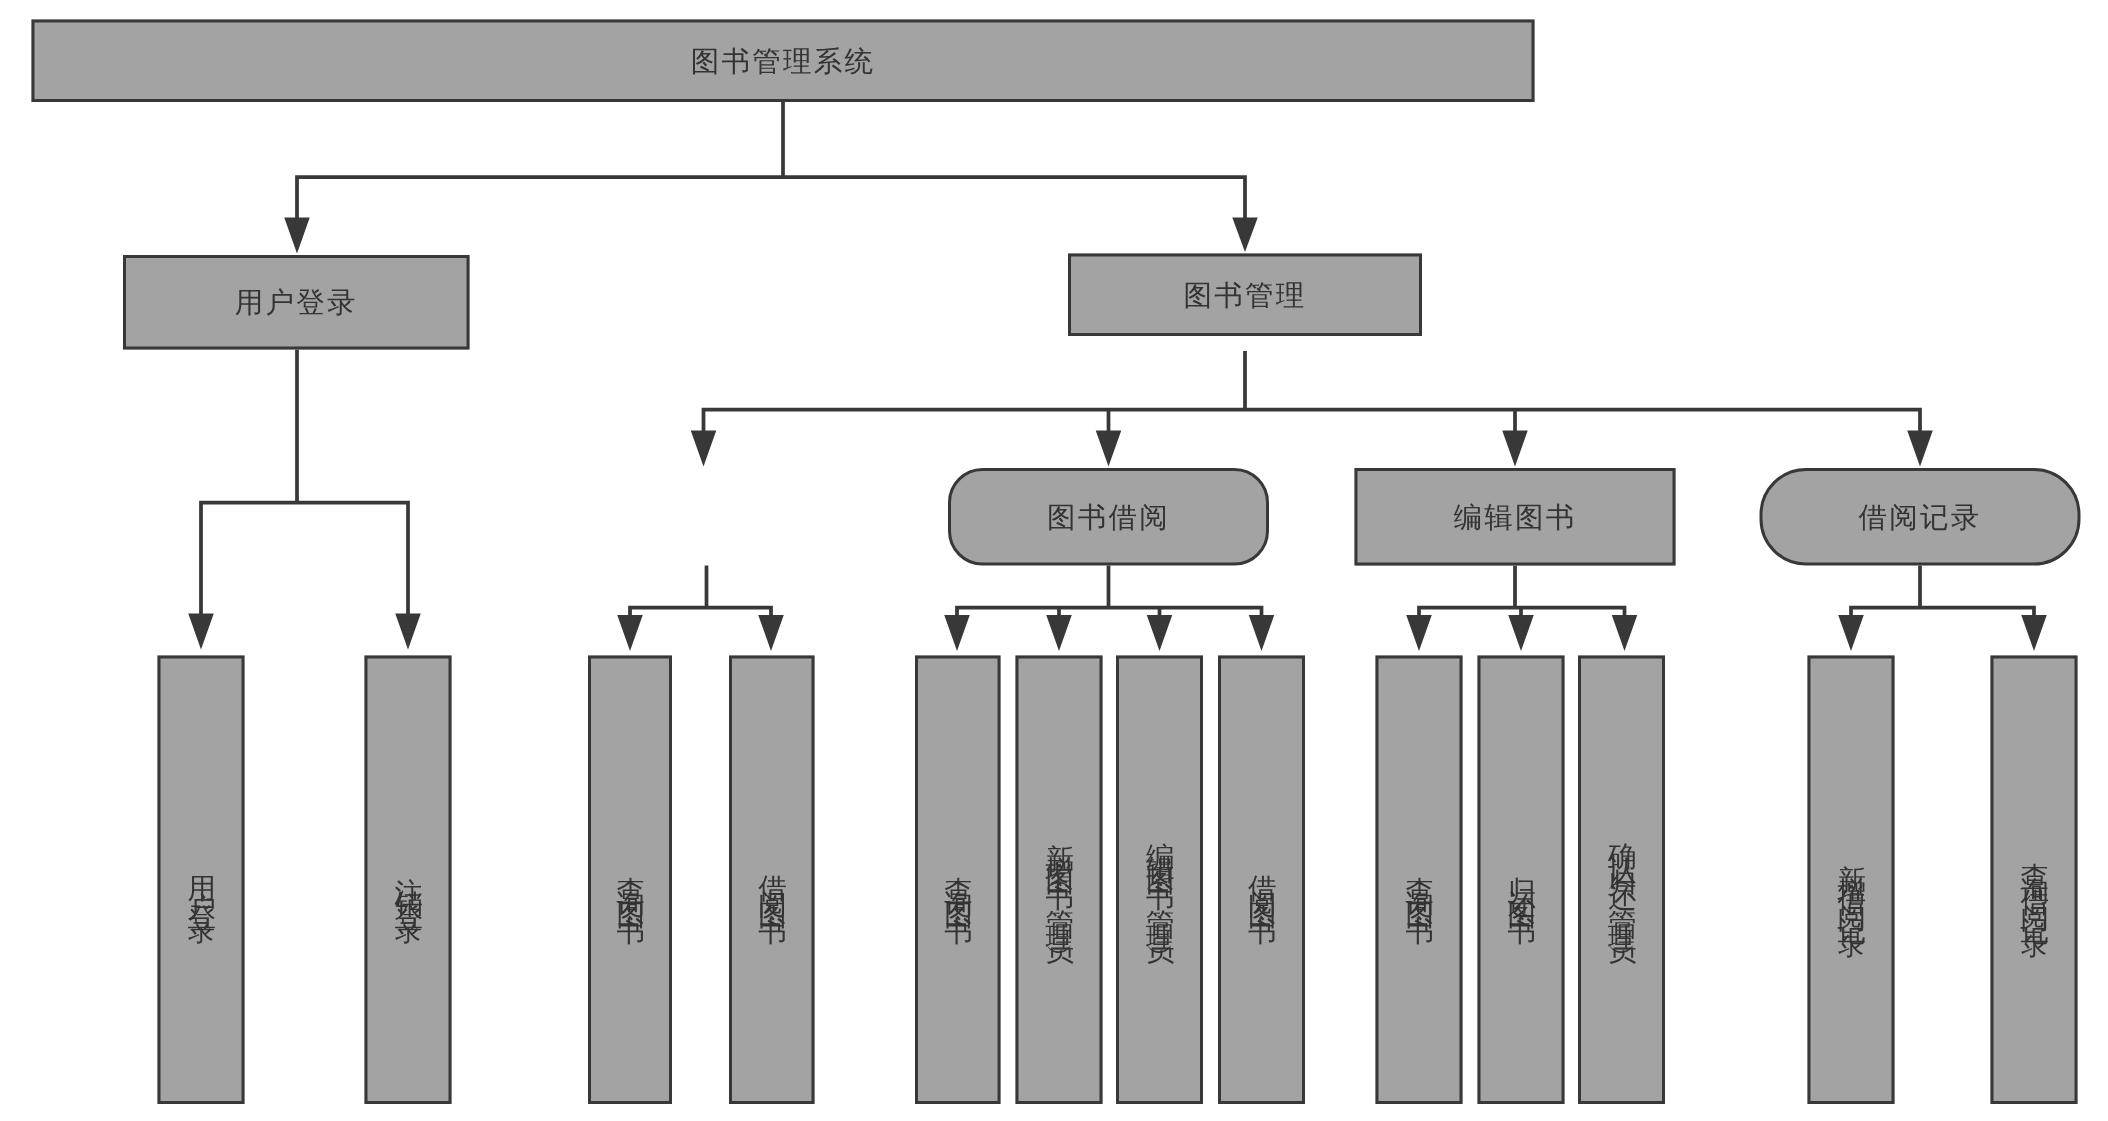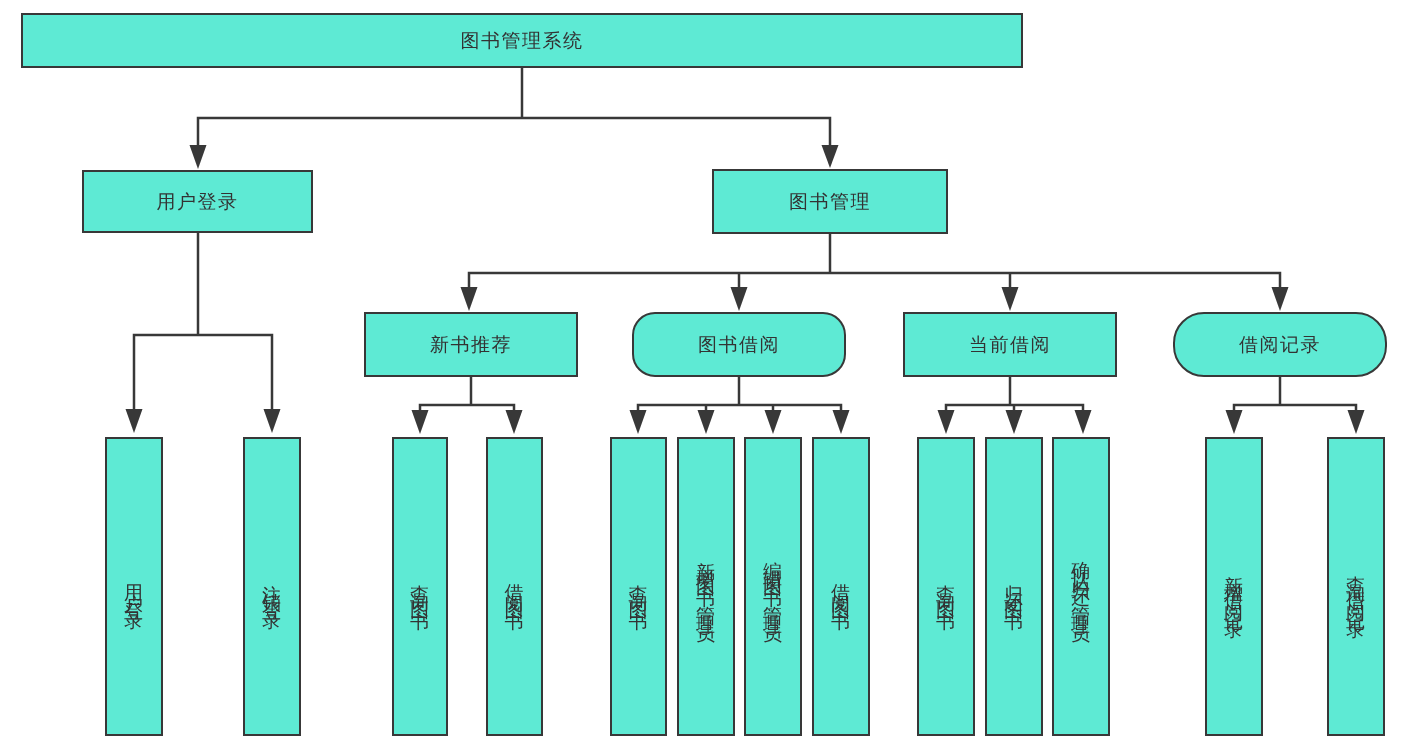--- a/index.html
+++ b/index.html
@@ -16,21 +16,21 @@
     overflow: hidden;
   }
   #connectors {
     position: absolute;
     left: 0; top: 0;
     width: 1405px; height: 747px;
     pointer-events: none;
   }
   .node {
     position: absolute;
-    background: #5eead4;
+    background: #a3a3a3;
     border: 2.5px solid #383838;
     display: flex;
     align-items: center;
     justify-content: center;
     text-align: center;
   }
   .node.h .label {
     font-size: 19px;
     letter-spacing: 1.5px;
     color: #333333;
@@ -115,32 +115,29 @@
     </g>
   </svg>
 
   <div class="node h" style="left:21px; top:13px; width:1002px; height:55px;">
     <span class="label">图书管理系统</span>
   </div>
 
   <div class="node h" style="left:82px; top:170px; width:231px; height:63px;">
     <span class="label">用户登录</span>
   </div>
-  <div class="node h" style="left:712px; top:169px; width:236px; height:65px;">
+  <div class="node h" style="left:712px; top:169px; width:236px; height:55px;">
     <span class="label">图书管理</span>
   </div>
 
-  <div class="node h" style="left:364px; top:312px; width:214px; height:65px;">
-    <span class="label">新书推荐</span>
-  </div>
   <div class="node h" style="left:632px; top:312px; width:214px; height:65px;border-radius:23px;">
     <span class="label">图书借阅</span>
   </div>
   <div class="node h" style="left:903px; top:312px; width:214px; height:65px;">
-    <span class="label">当前借阅</span>
+    <span class="label">编辑图书</span>
   </div>
   <div class="node h" style="left:1173px; top:312px; width:214px; height:65px;border-radius:31px;">
     <span class="label">借阅记录</span>
   </div>
 
   <div class="node v" style="left:105px; top:437px; width:58px; height:299px;">
     <span class="label">用户登录</span>
   </div>
   <div class="node v" style="left:243px; top:437px; width:58px; height:299px;">
     <span class="label">注销登录</span>

